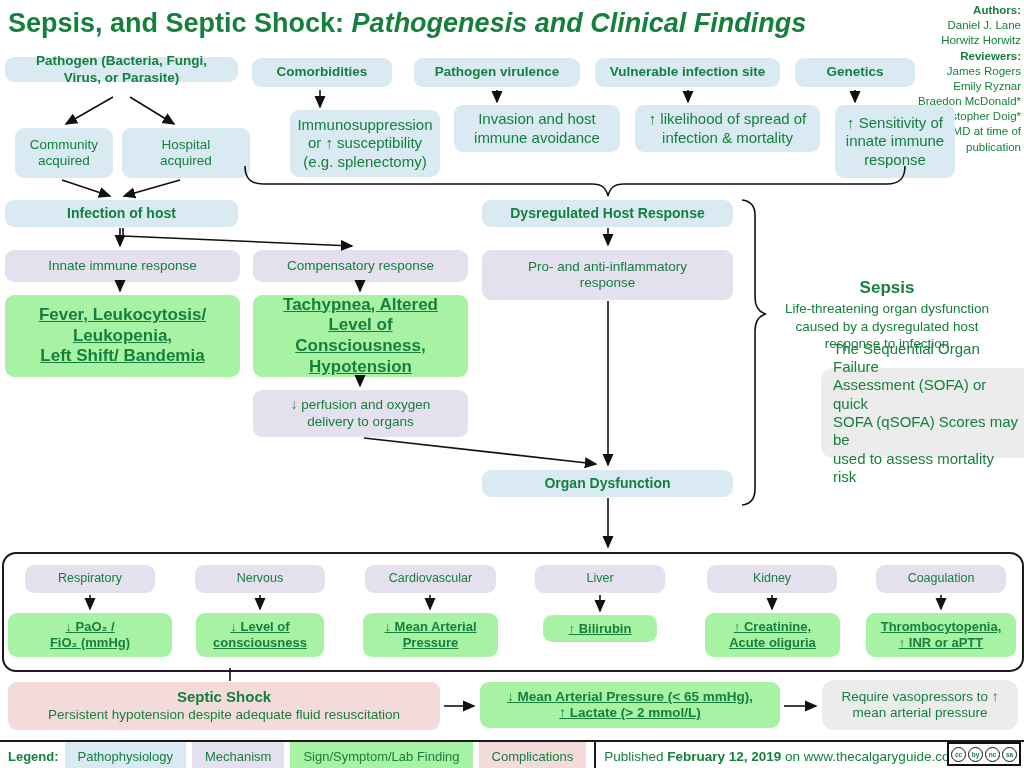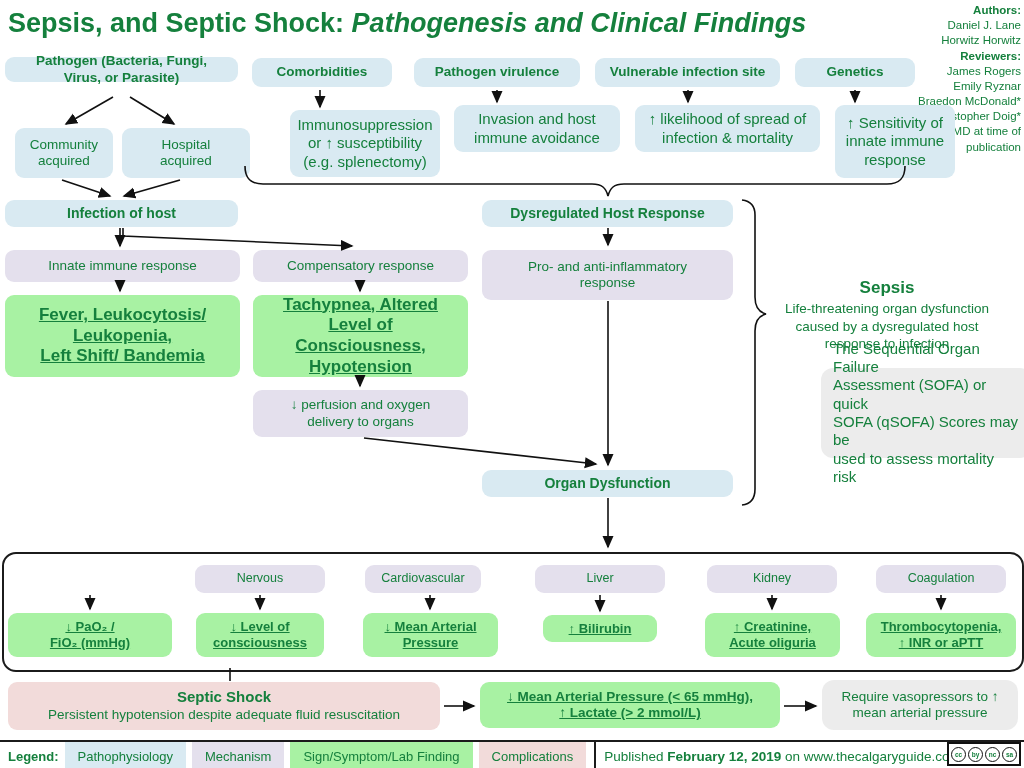--- a/index.html
+++ b/index.html
@@ -103,22 +103,23 @@
 response to infection</div>
   <div class="box gray t13" style="left:781px;top:368px;width:211px;height:90px;border-radius:12px;text-align:left;justify-content:flex-start;padding:8px 12px;">The Sequential Organ Failure
 Assessment (SOFA) or quick
 SOFA (qSOFA) Scores may be
 used to assess mortality risk</div>
 
   <div class="box blue b14" style="left:482px;top:470px;width:251px;height:27px;">Organ Dysfunction</div>
 
   <div class="container-outline" style="left:2px;top:552px;width:1018px;height:116px;"></div>
 
+  <div class="box lav" style="left:25px;top:565px;width:130px;height:28px;font-size:12.5px;">Respiratory</div>
   <div class="box lav" style="left:195px;top:565px;width:130px;height:28px;font-size:12.5px;">Nervous</div>
-  <div class="box lav" style="left:365px;top:565px;width:116px;height:28px;font-size:12.5px;">Cardiovascular</div>
+  <div class="box lav" style="left:365px;top:565px;width:131px;height:28px;font-size:12.5px;">Cardiovascular</div>
   <div class="box lav" style="left:535px;top:565px;width:130px;height:28px;font-size:12.5px;">Liver</div>
   <div class="box lav" style="left:707px;top:565px;width:130px;height:28px;font-size:12.5px;">Kidney</div>
   <div class="box green finding" style="left:8px;top:613px;width:164px;height:44px;font-size:13px;">↓ PaO₂ /
 FiO₂ (mmHg)</div>
 
   <div class="box lav" style="left:876px;top:565px;width:130px;height:28px;font-size:12.5px;">Coagulation</div>
   <div class="box green finding" style="left:196px;top:613px;width:128px;height:44px;font-size:13px;">↓ Level of
 consciousness</div>
   <div class="box green finding" style="left:363px;top:613px;width:135px;height:44px;font-size:13px;">↓ Mean Arterial
 Pressure</div>

